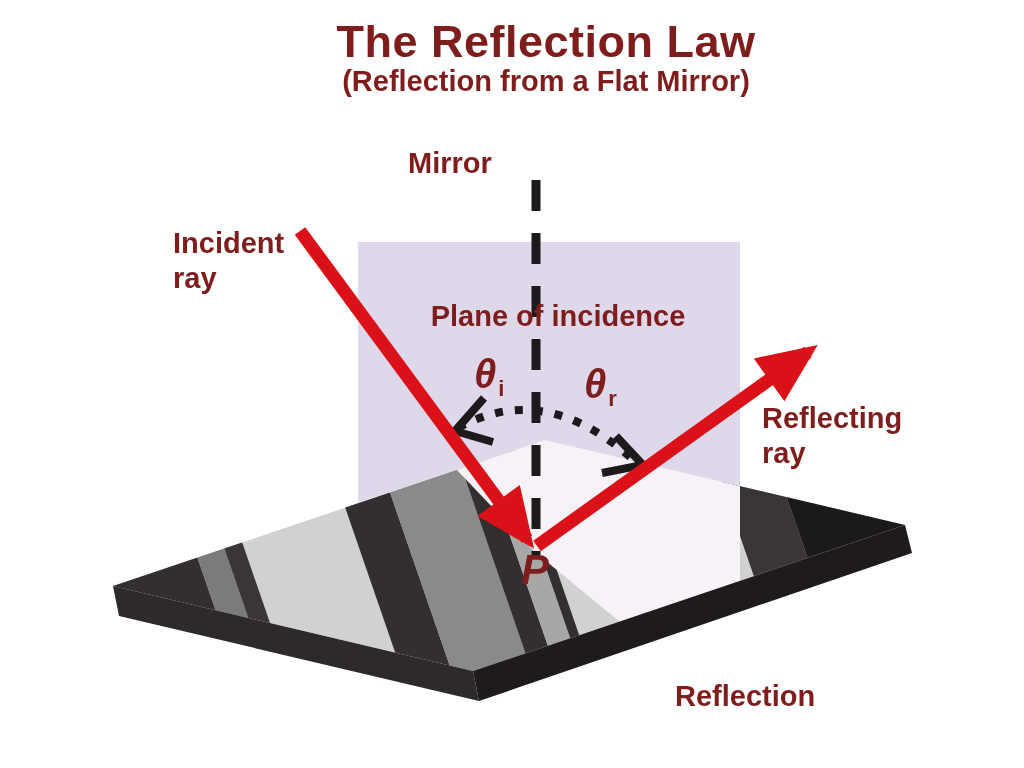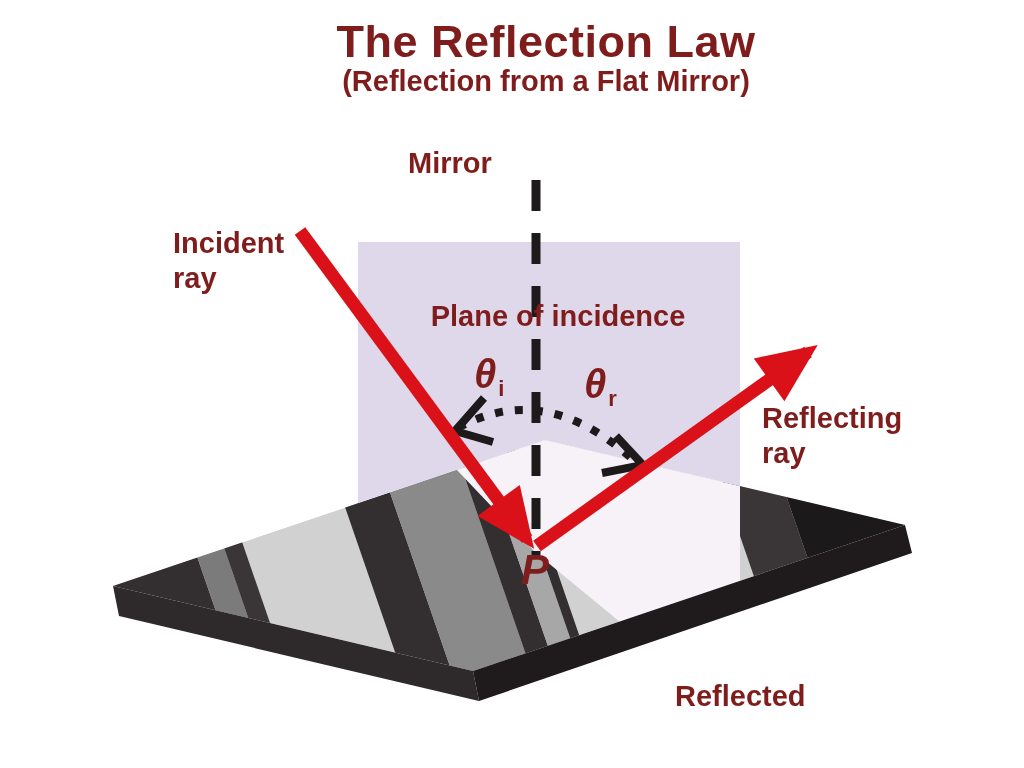--- a/index.html
+++ b/index.html
@@ -97,16 +97,16 @@
 
   <div class="lbl" style="left:762px;top:401px;">
     <div>Reflecting</div>
     <div>ray</div>
   </div>
 
   <div class="p-label">P</div>
 
 
   <div class="lbl" style="left:675px;top:679px;">
-    <div>Reflected</div>
+    <div>Reflection</div>
   </div>
 
 </div>
 
 </body></html>

